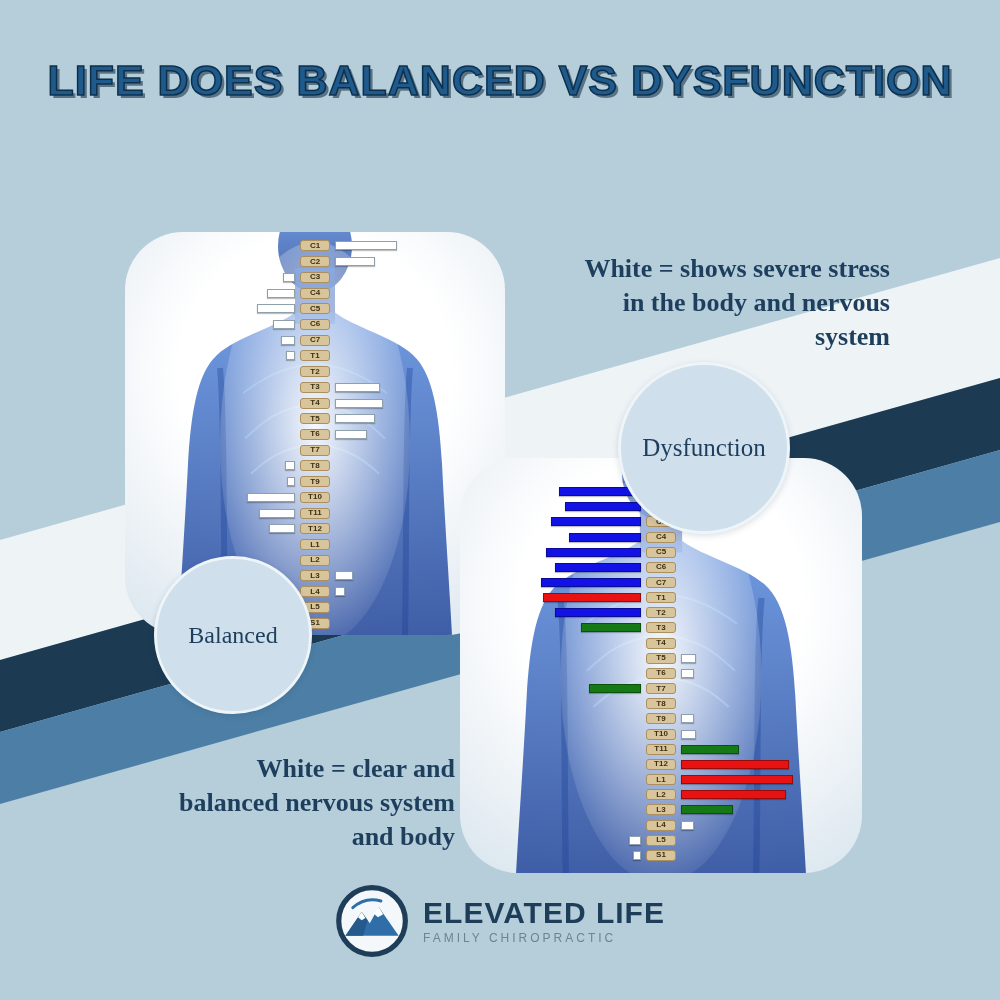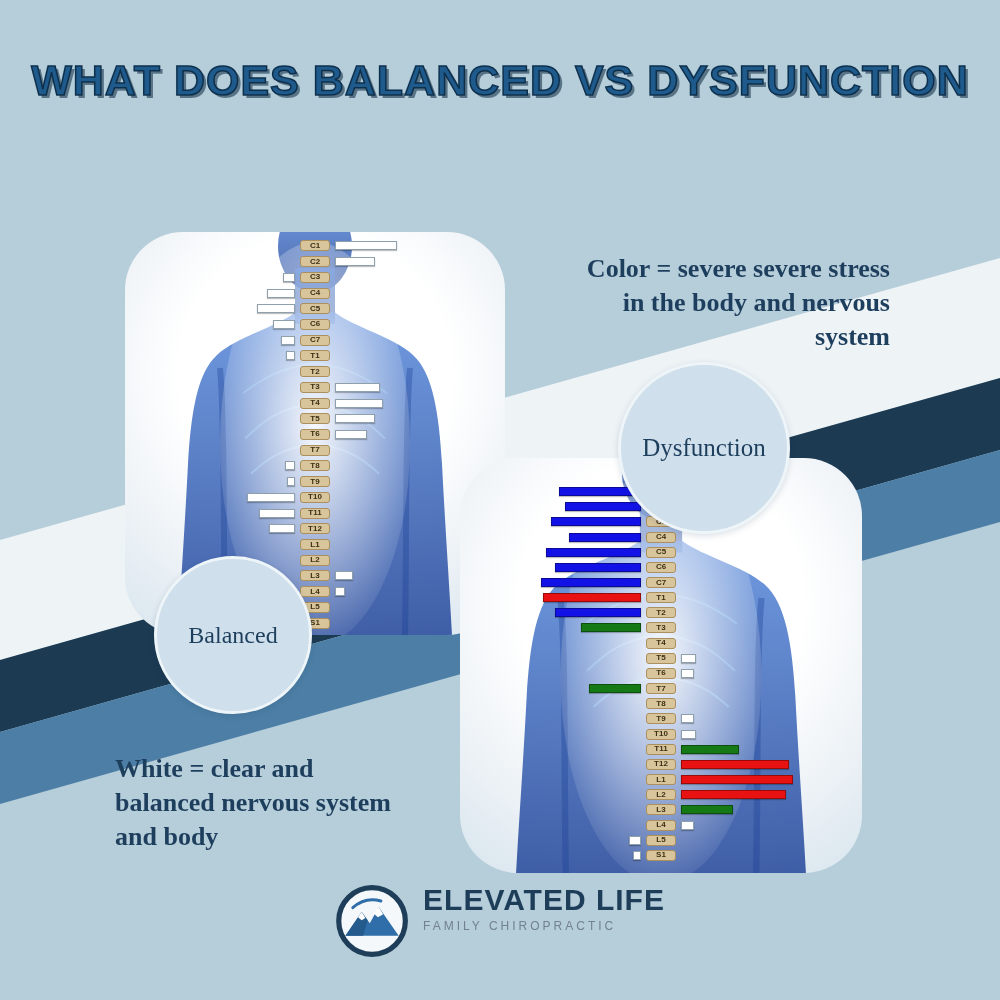--- a/index.html
+++ b/index.html
@@ -52,25 +52,25 @@
           font-family:"Liberation Serif",serif;color:var(--text-navy,#1d3e5c);
           box-shadow:0 2px 6px rgba(20,50,80,0.15);box-sizing:border-box;}
   .circle-balanced{left:154px;top:556px;width:158px;height:158px;font-size:24px;}
   .circle-dysfunction{left:618px;top:362px;width:172px;height:172px;font-size:25px;}
 
   
   .note{position:absolute;font-family:"Liberation Serif",serif;
         color:var(--text-navy,#1d3e5c);font-size:26px;line-height:1.3;
         white-space:pre-line;font-weight:600;}
   .note-color{left:520px;top:252px;width:370px;text-align:right;}
-  .note-white{left:115px;top:752px;width:340px;text-align:left;}
+  .note-white{left:115px;top:752px;width:340px;text-align:right;}
 
   
   .logo{position:absolute;left:50%;top:884px;transform:translateX(-50%);
-        display:flex;align-items:flex-start;gap:14px;}
+        display:flex;align-items:center;gap:14px;}
   .logo-text .brand{font-size:30px;font-weight:bold;color:var(--logo-navy,#1d3d59);
                     letter-spacing:1px;line-height:1.05;}
   .logo-text .sub{font-size:12px;color:var(--logo-subtitle-gray,#72828e);
                   letter-spacing:3px;margin-top:3px;}
   .hiddendefs{position:absolute;width:0;height:0;}
 </style>
 </head>
 <body>
 
 <svg class="hiddendefs" aria-hidden="true">
@@ -88,24 +88,24 @@
 
 <div class="canvas">
 
   <svg class="stripes" viewBox="0 0 1000 1000" preserveAspectRatio="none">
     <path d="M0,540 L1000,258 L1000,378 L0,660 Z" fill="var(--stripe-white,#eef3f6)"></path>
     <path d="M0,660 L1000,378 L1000,450 L0,732 Z" fill="var(--stripe-navy,#1c3a52)"></path>
     <path d="M0,732 L1000,450 L1000,522 L0,804 Z" fill="var(--stripe-steel,#4d7fa6)"></path>
   </svg>
 
   <h1 class="title">
-    <span>WHAT DOES BALANCED VS DYSFUNCTION</span>
+    <span>LIFE DOES BALANCED VS DYSFUNCTION</span>
   </h1>
 
-  <div class="note note-color">Color = severe severe stress
+  <div class="note note-color">White = shows severe stress
 in the body and nervous
 system</div>
 
   <div class="panel panel-balanced">
     <svg class="bodysvg" viewBox="0 0 380 400" preserveAspectRatio="none">
       <ellipse cx="190" cy="14" rx="37" ry="46" fill="url(#bodyg)" opacity="0.8"></ellipse>
       <rect x="170" y="36" width="40" height="55" fill="url(#bodyg)" opacity="0.8"></rect>
       <path d="M170,80 C150,95 112,104 92,122 C72,140 66,180 63,230 C60,290 56,345 53,400 L327,400 C324,345 320,290 317,230 C314,180 308,140 288,122 C268,104 230,95 210,80 Z" fill="url(#bodyg)" opacity="0.82"></path>
       <path d="M95,135 C100,190 98,280 100,400" stroke="#1b3f96" stroke-width="6" fill="none" opacity="0.35"></path>
       <path d="M285,135 C280,190 282,280 280,400" stroke="#1b3f96" stroke-width="6" fill="none" opacity="0.35"></path>

